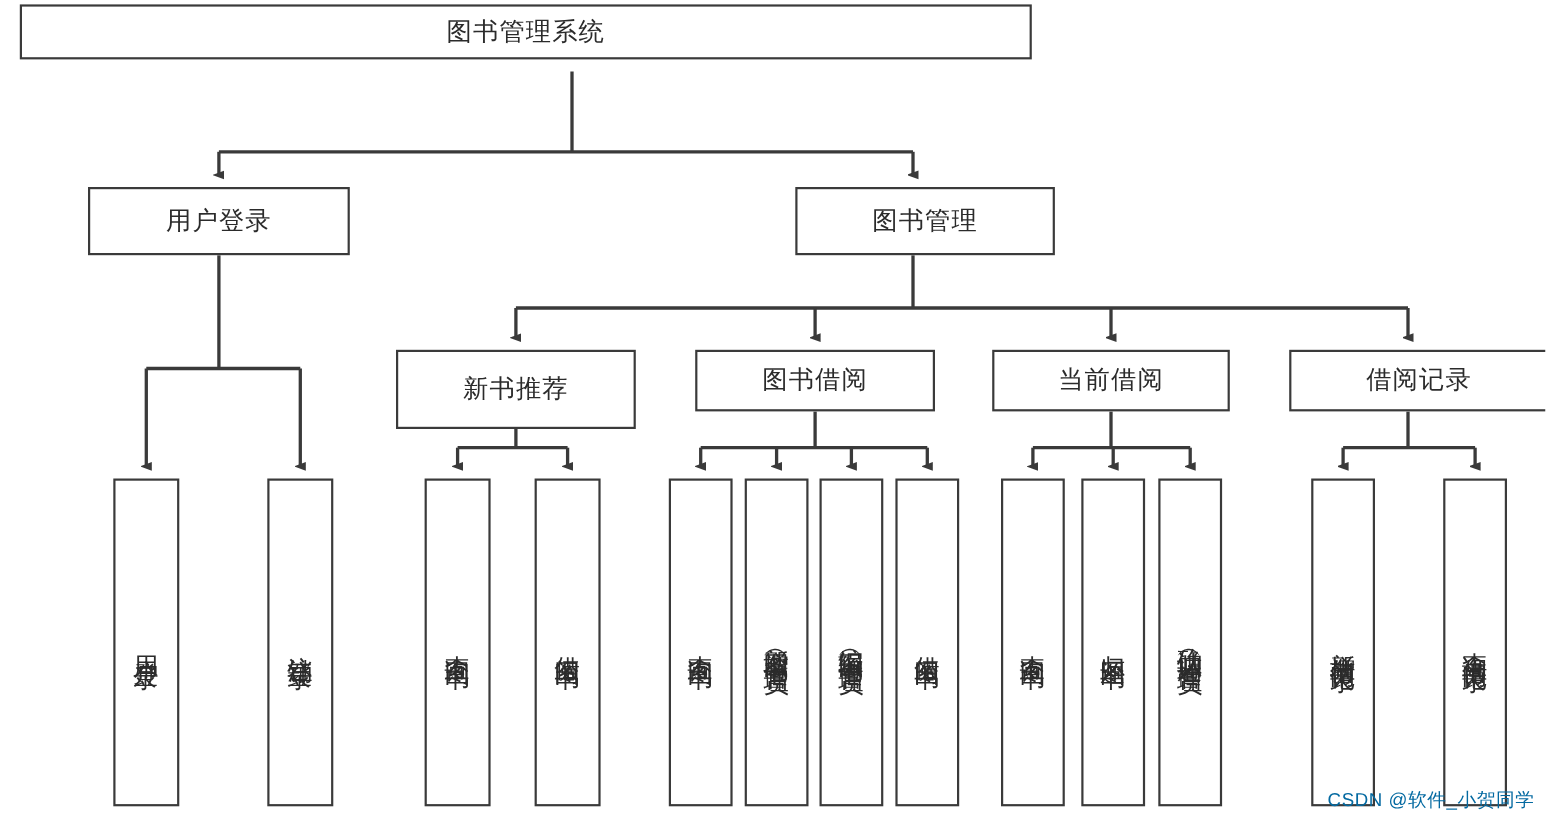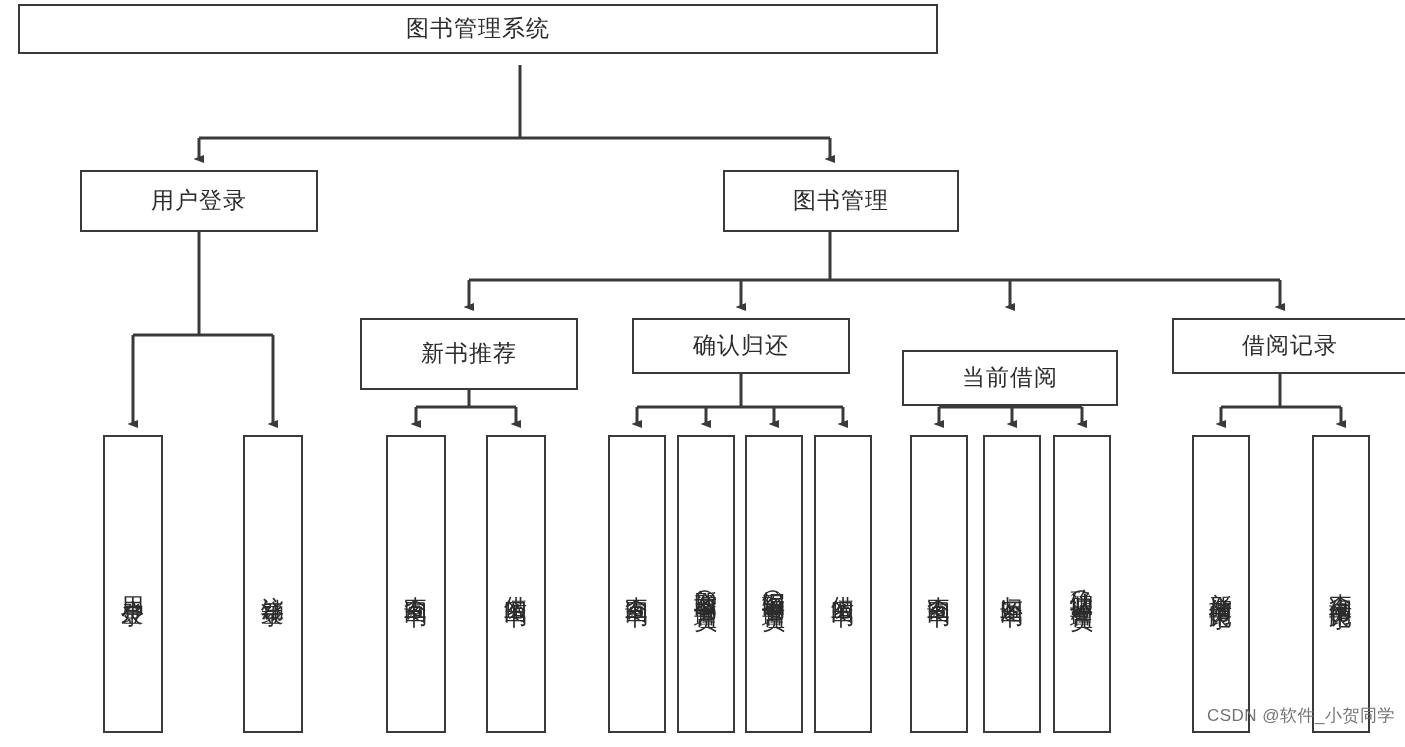--- a/index.html
+++ b/index.html
@@ -50,23 +50,23 @@
     text-align: center;
   }
   .node.vert .vlabel {
     writing-mode: vertical-rl;
     text-orientation: upright;
     white-space: nowrap;
   }
   #watermark {
     position: absolute;
     right: 10px;
-    bottom: 20px;
+    bottom: 8px;
     font-size: 17px;
-    color: #737373;
+    color: #0369a1;
     letter-spacing: 0.5px;
     white-space: nowrap;
   }
 </style>
 </head>
 <body>
 
 <div id="canvas">
   <svg id="edges" viewBox="0 0 1405 747" xmlns="http://www.w3.org/2000/svg">
     <defs>
@@ -118,23 +118,23 @@
       <div class="node horiz" style="left: 80px; top: 170px; width: 238px; height: 62px;">
         <span class="hlabel">用户登录</span>
       </div>
       <div class="node horiz" style="left: 712px; top: 170px; width: 236px; height: 62px; margin-left: 11px;">
         <span class="hlabel">图书管理</span>
       </div>
       <div class="node horiz" style="left: 360px; top: 318px; width: 218px; height: 72px;">
         <span class="hlabel">新书推荐</span>
       </div>
       <div class="node horiz" style="left: 632px; top: 318px; width: 218px; height: 56px;">
-        <span class="hlabel">确认归还</span>
+        <span class="hlabel">图书借阅</span>
       </div>
-      <div class="node horiz" style="left: 902px; top: 318px; width: 216px; height: 56px; margin-top: 32px;">
+      <div class="node horiz" style="left: 902px; top: 318px; width: 216px; height: 56px;">
         <span class="hlabel">当前借阅</span>
       </div>
       <div class="node horiz" style="left: 1172px; top: 318px; width: 236px; height: 56px;">
         <span class="hlabel">借阅记录</span>
       </div>
       <div class="node vert" style="left: 103px; top: 435px; width: 60px; height: 298px;">
         <span class="vlabel">用户登录</span>
       </div>
       <div class="node vert" style="left: 243px; top: 435px; width: 60px; height: 298px;">
         <span class="vlabel">注销登录</span>

